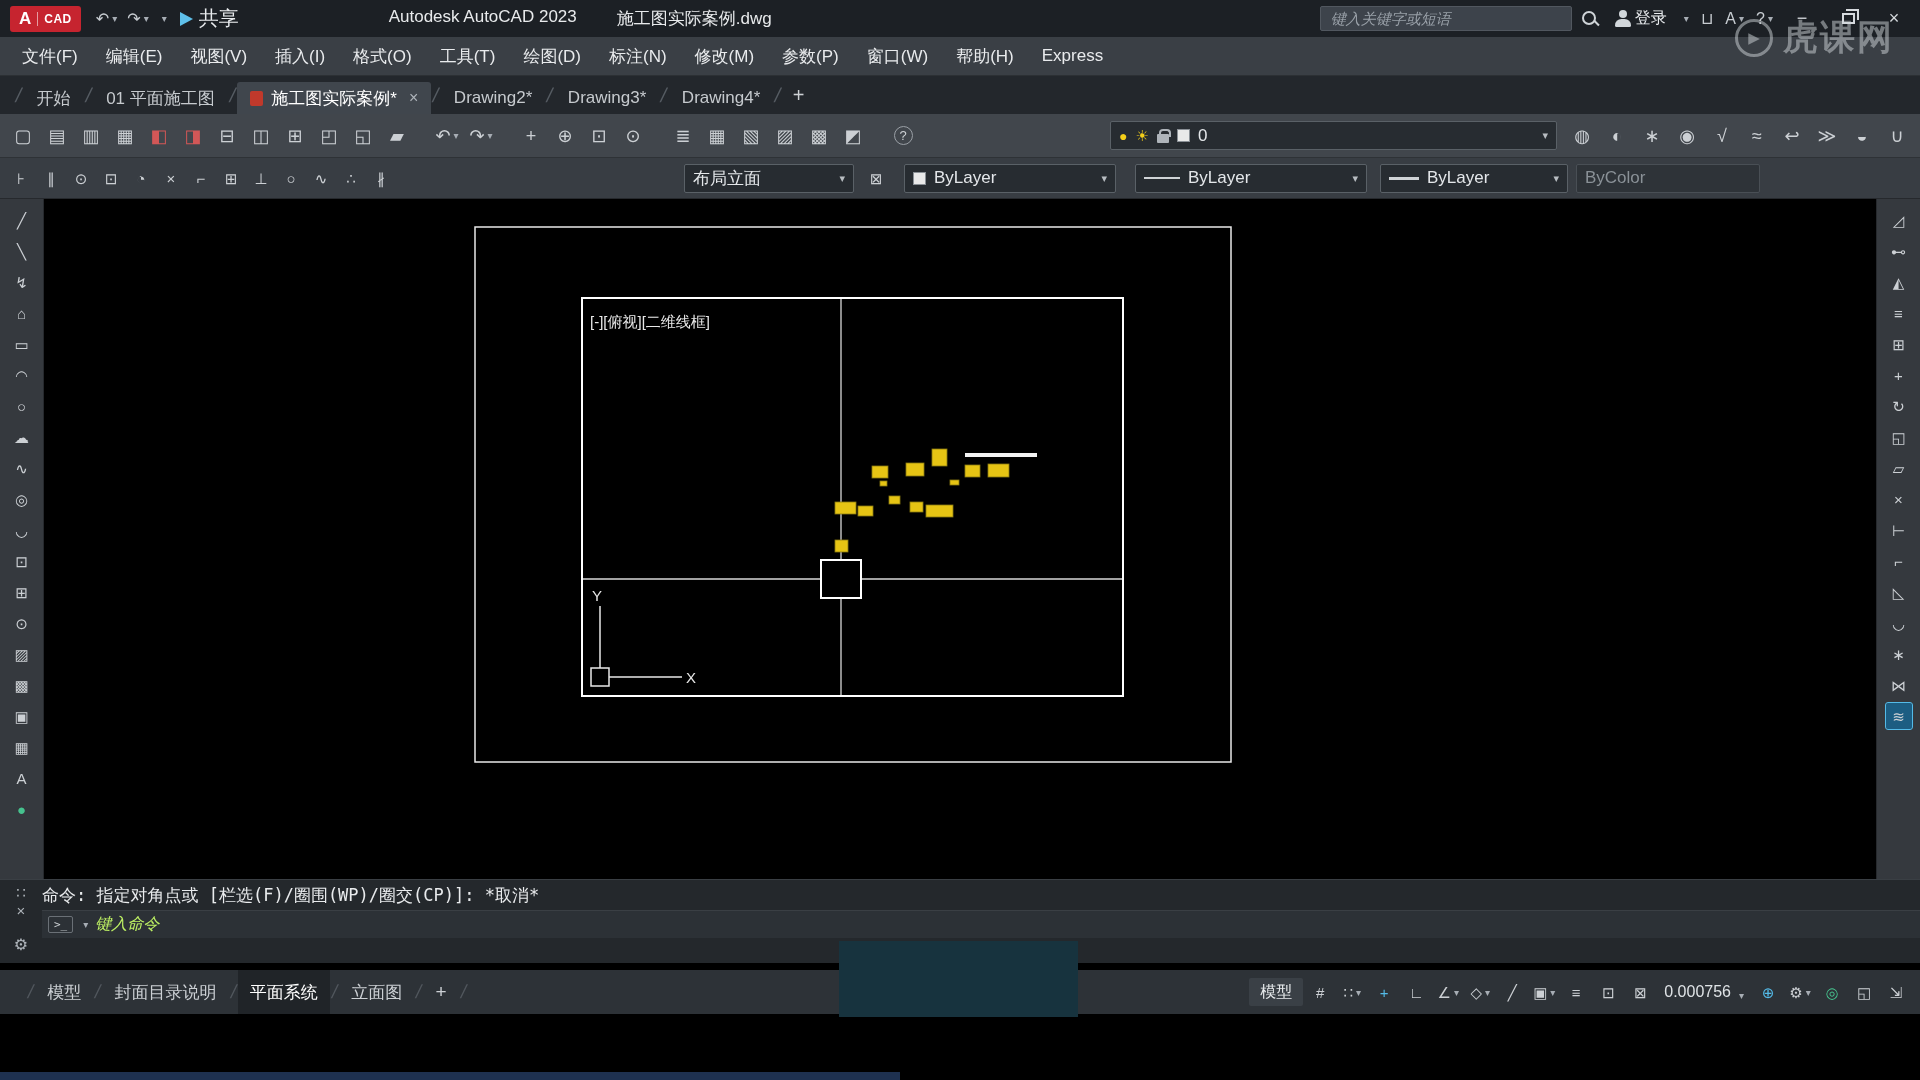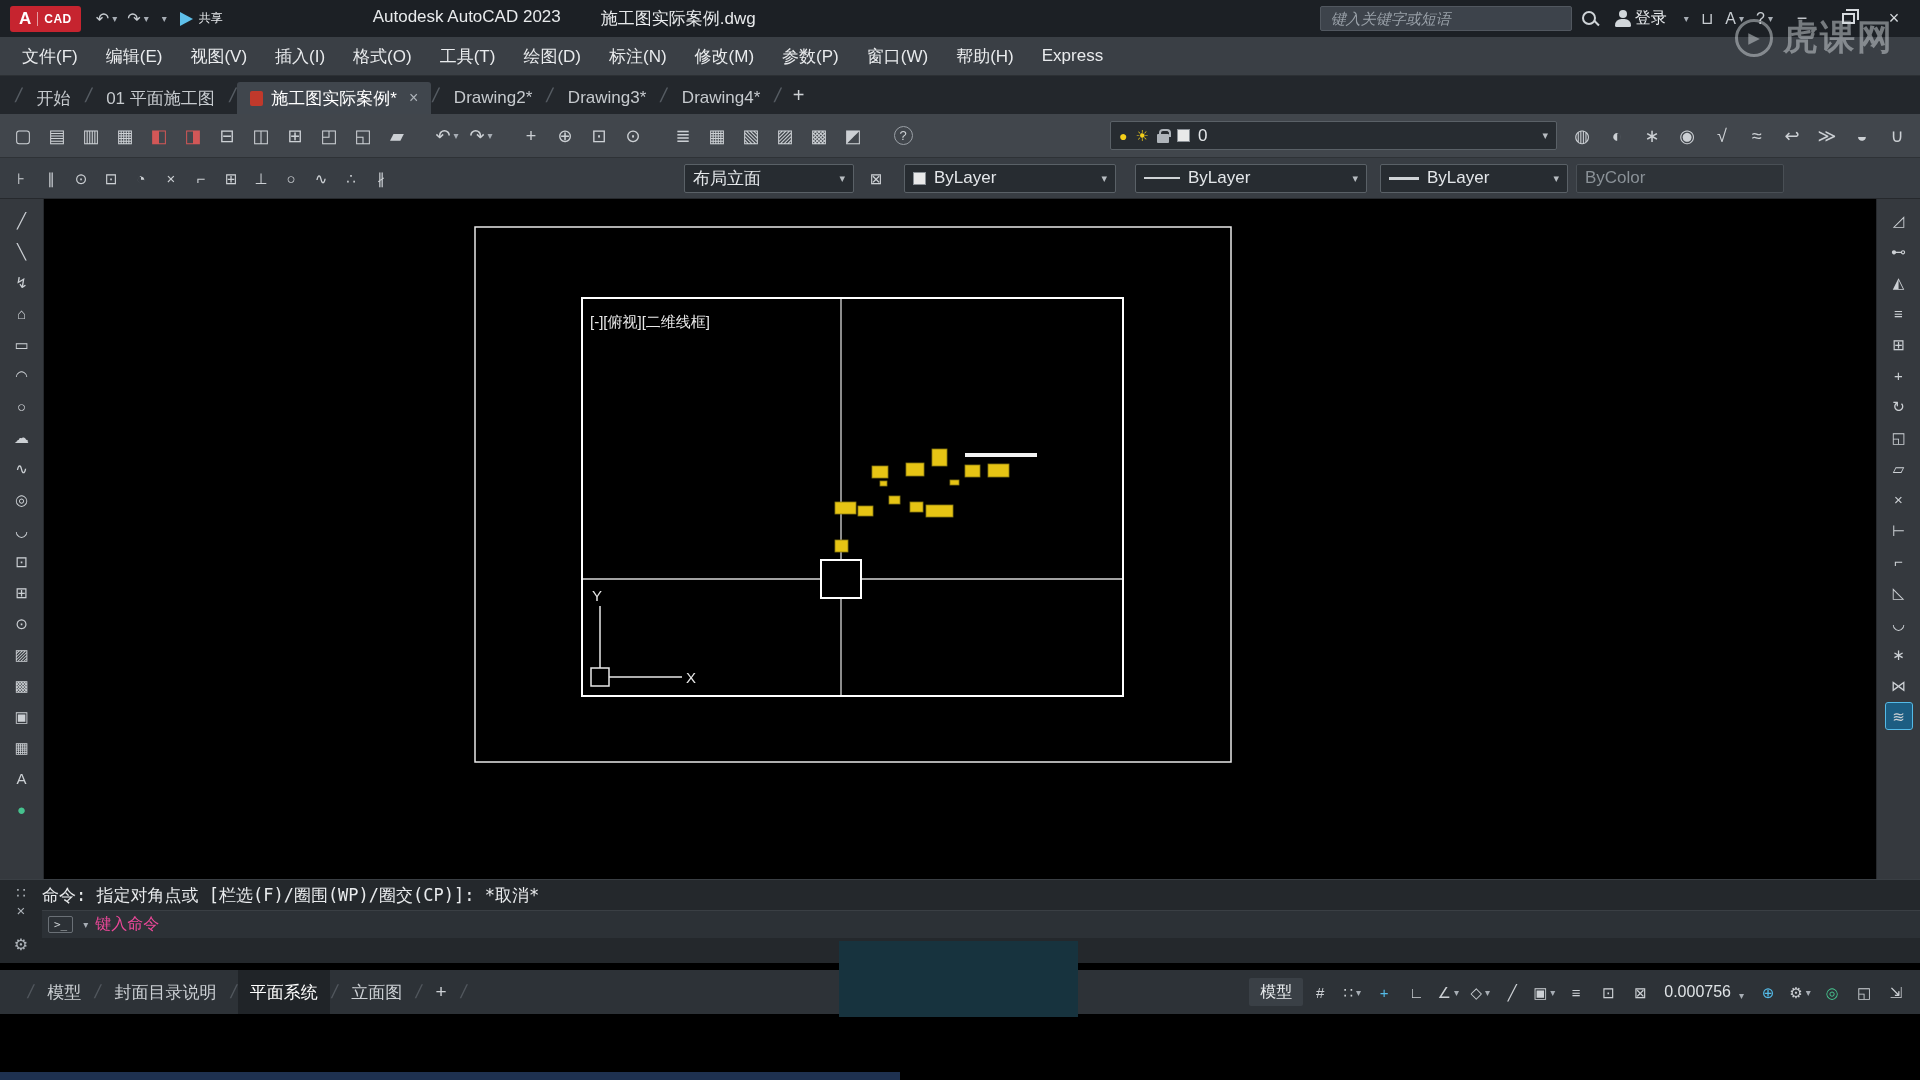--- a/index.html
+++ b/index.html
@@ -7,21 +7,21 @@
 body{font-family:"Liberation Sans",sans-serif}
 #app{position:relative;width:1920px;height:1080px;overflow:hidden;background:#000;display:flex;flex-direction:column;color:#e6e9eb}
 
 
 #titlebar{height:37px;background:#1c2025;display:flex;align-items:center;padding-left:10px;flex:0 0 auto}
 #logo{display:flex;align-items:center;background:#c6242f;color:#fff;height:26px;padding:0 9px;border-radius:3px;font-weight:bold;margin-right:10px}
 #logo .a{font-size:17px}
 #logo .cad{font-size:12px;letter-spacing:.5px;border-left:1px solid rgba(255,255,255,.55);padding-left:6px;margin-left:6px}
 .tb-ic{display:inline-flex;align-items:center;justify-content:center;height:28px;padding:0 5px;color:#c7ccd1;font-size:16px;cursor:default}
 .caret{font-size:10px;color:#a7adb4;margin-left:3px}
-#share{display:inline-flex;align-items:center;gap:6px;margin-left:8px;color:#e8ebee;font-size:12px}
+#share{display:inline-flex;align-items:center;gap:6px;margin-left:8px;color:#e8ebee;font-size:20px}
 #share .plane{width:0;height:0;border-left:13px solid #5fc0ea;border-top:7px solid transparent;border-bottom:7px solid transparent}
 #tb-title{display:flex;gap:40px;margin-left:150px;font-size:17px;color:#e8eaec;white-space:nowrap}
 #tb-right{display:flex;align-items:center;margin-left:auto;gap:2px;padding-right:4px}
 #search-box{width:252px;height:25px;background:#3d434b;border:1px solid #51575f;color:#dfe3e6;font-size:15px;font-style:italic;padding:0 10px;outline:none;border-radius:2px}
 #search-box::placeholder{color:#99a0a8}
 .mag{position:relative;width:22px;height:22px;display:inline-block}
 .mag::before{content:"";position:absolute;left:3px;top:3px;width:10px;height:10px;border:2px solid #cfd4d8;border-radius:50%}
 .mag::after{content:"";position:absolute;left:14px;top:14px;width:7px;height:2px;background:#cfd4d8;transform:rotate(45deg)}
 .person{position:relative;width:20px;height:20px;display:inline-block}
 .person::before{content:"";position:absolute;left:6px;top:1px;width:8px;height:8px;border-radius:50%;background:#d2d7db}
@@ -67,21 +67,21 @@
 #layer-combo{width:447px;margin-left:auto}
 #layer-combo .bulb{color:#f4cf1a;font-size:14px}
 #layer-combo .sun{color:#f4cf1a;font-size:15px}
 .lockic{position:relative;width:12px;height:9px;background:#aeb4ba;border-radius:1px;display:inline-block;margin-top:6px}
 .lockic::before{content:"";position:absolute;left:2px;top:-5px;width:8px;height:6px;border:2px solid #aeb4ba;border-bottom:none;border-radius:4px 4px 0 0}
 .swatch{width:13px;height:13px;background:#e9e9e9;border:1px solid #8a9096;display:inline-block}
 #layout-combo{width:170px;margin-left:290px}
 #color-combo{width:212px;margin-left:15px}
 #linetype-combo{width:232px;margin-left:19px}
 #lineweight-combo{width:188px;margin-left:13px}
-#plotstyle-combo{width:208px;margin-left:8px}
+#plotstyle-combo{width:184px;margin-left:8px}
 .ltline{width:36px;border-top:2px solid #cfd3d6;display:inline-block}
 .lwline{width:30px;height:3px;background:#cfd3d6;display:inline-block}
 #tb1-right{margin-left:10px;gap:5px}
 #tb2-mid{margin-left:9px}
 
 
 #workarea{height:680px;display:flex;flex:0 0 auto}
 .side{width:44px;background:#35393e;display:flex;flex-direction:column;align-items:center;gap:5px;padding-top:8px;flex:0 0 auto}
 #draw-toolbar{border-right:1px solid #26292d}
 #modify-toolbar{border-left:1px solid #26292d}
@@ -93,21 +93,21 @@
 
 
 #commandarea{height:84px;background:#24282c;display:flex;flex:0 0 auto;border-top:1px solid #3a3f44}
 #cmd-side{width:42px;display:flex;flex-direction:column;align-items:center;padding-top:5px;gap:3px;flex:0 0 auto}
 .cmd-ic{color:#aeb4ba;font-size:15px;line-height:1}
 .cmd-ic.wrench{margin-top:16px;font-size:16px}
 #cmd-main{flex:1;display:flex;flex-direction:column;padding-top:4px}
 .cmd-line{height:23px;line-height:23px;font-size:17px;color:#e9ebed;font-family:"DejaVu Sans Mono","Liberation Sans",monospace;white-space:pre}
 #cmd-inputrow{margin-top:3px;height:28px;background:#2c3136;border-top:1px solid #3a3f44;display:flex;align-items:center;gap:7px;padding-left:6px}
 .cmd-btn{border:1px solid #6a7076;font-size:11px;padding:1px 5px;color:#cfd3d6;display:inline-flex;border-radius:2px;font-family:"DejaVu Sans Mono",monospace}
-.cmd-placeholder{color:#ec4899;font-size:16px}
+.cmd-placeholder{font-style:italic;color:#bef264;font-size:16px}
 
 
 #statusgap{height:7px;background:#000;flex:0 0 auto}
 #statusbar{height:44px;background:#2d3237;display:flex;align-items:center;padding:0 10px 0 26px;flex:0 0 auto}
 #layout-tabs{display:flex;align-items:center;height:100%}
 .ltab{padding:0 12px;font-size:17px;color:#ccd0d4;height:100%;display:flex;align-items:center;white-space:nowrap}
 .ltab.active{background:#202428;color:#fff}
 .ltab.plus{font-size:19px}
 .lsep{color:#51575d;font-size:19px;transform:skewX(-12deg);padding:0 2px}
 #status-right{margin-left:auto;display:flex;align-items:center;gap:3px}

